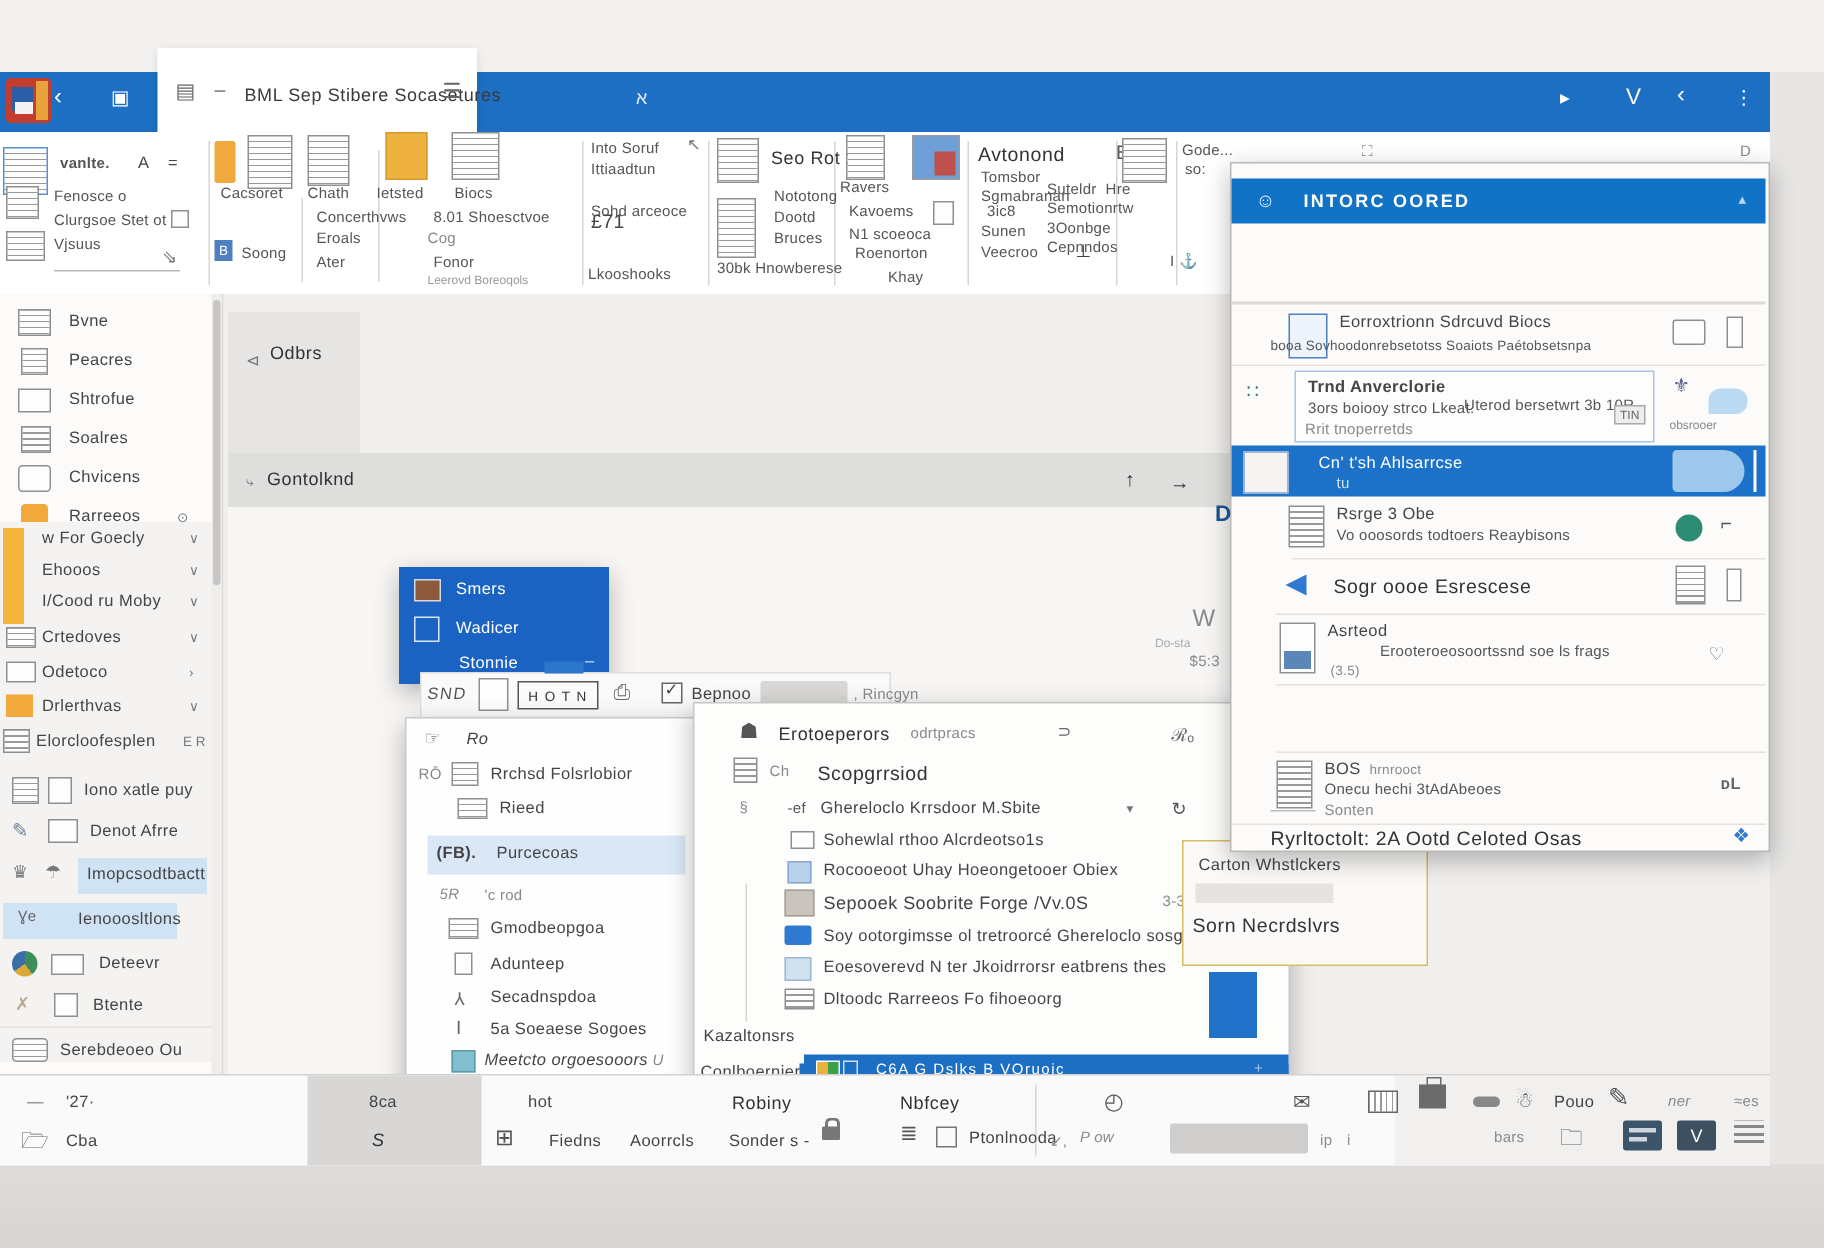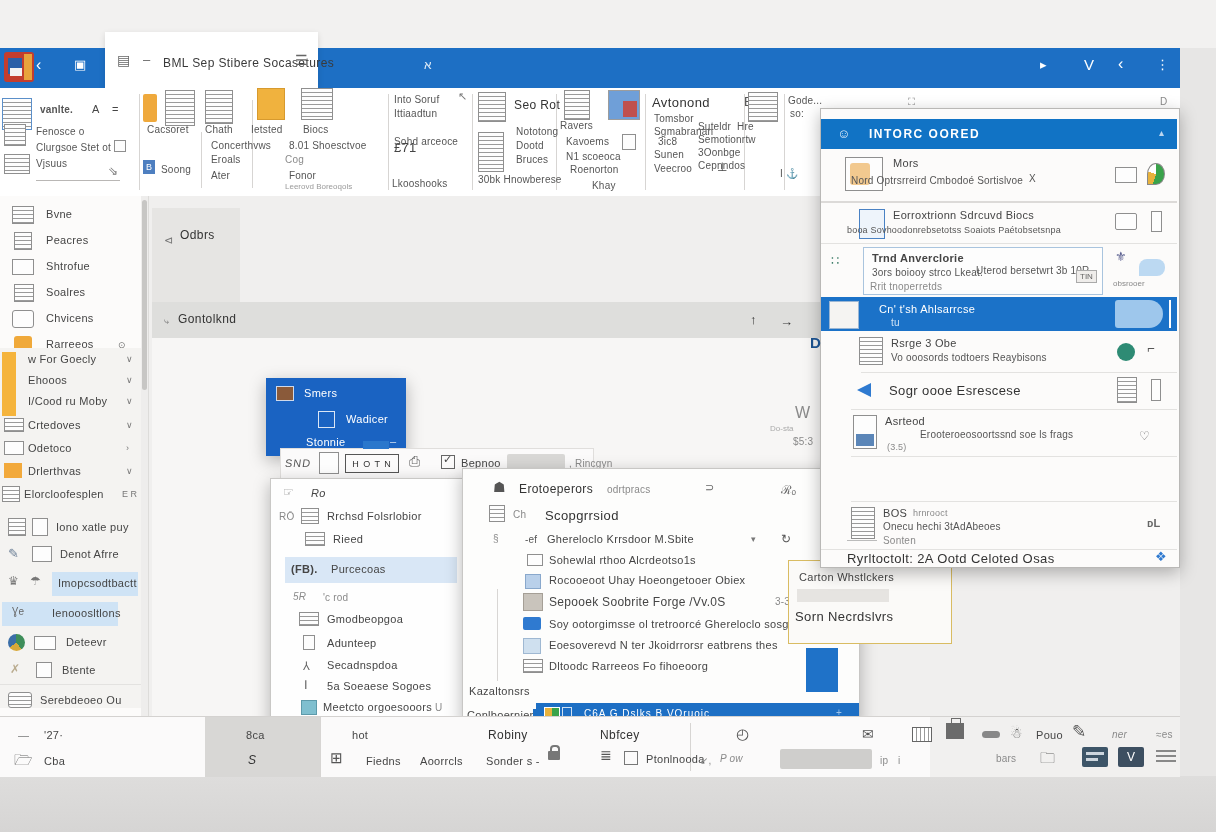--- a/index.html
+++ b/index.html
@@ -286,21 +286,21 @@
   <div class="abs" style="left:141px;top:0;width:7px;height:520px;background:#eeedec;">
     <div class="abs" style="left:1px;top:4px;width:5px;height:190px;background:#c7c6c4;border-radius:3px;"></div>
   </div>
 </div>
 
 <div class="abs shadow" style="left:266px;top:378px;width:140px;height:78px;background:#1a63c2;">
   <div class="abs" style="left:0;top:4px;width:140px;height:24px;">
     <div class="abs" style="left:10px;top:4px;width:16px;height:13px;background:#8a5a3a;border:1px solid #cfd9ea;"></div>
     <span class="abs wt t" style="left:38px;top:5px;color:#fff;">Smers</span>
   </div>
-  <div class="abs" style="left:0;top:30px;width:140px;height:24px;margin-left:42px;">
+  <div class="abs" style="left:0;top:30px;width:140px;height:24px;">
     <div class="abs" style="left:10px;top:3px;width:15px;height:15px;border:1.5px solid #dbe6f5;"></div>
     <span class="abs wt t" style="left:38px;top:5px;color:#fff;">Wadicer</span>
   </div>
   <div class="abs" style="left:0;top:55px;width:140px;height:22px;">
     <span class="abs wt t" style="left:40px;top:3px;color:#fff;">Stonnie</span>
     <span class="abs wt" style="left:124px;top:2px;color:#cfe0f3;font-size:11px;">–</span>
   </div>
 </div>
 
 <div class="abs" style="left:280px;top:448px;width:312px;height:30px;background:#fbfafa;border:1px solid #e0dedc;">
@@ -350,21 +350,21 @@
     <span class="abs t" style="left:56px;top:2px;">Adunteep</span>
   </div>
   <div class="abs" style="left:0;top:178px;width:192px;height:20px;">
     <span class="abs" style="left:32px;top:0;font-size:12px;color:#666;">⅄</span>
     <span class="abs t" style="left:56px;top:2px;">Secadnspdoa</span>
   </div>
   <div class="abs" style="left:0;top:199px;width:192px;height:20px;">
     <span class="abs" style="left:33px;top:0;font-size:12px;color:#666;">Ⅰ</span>
     <span class="abs t" style="left:56px;top:2px;">5a Soeaese Sogoes</span>
   </div>
-  <div class="abs" style="left:0;top:220px;width:212px;height:20px;">
+  <div class="abs" style="left:0;top:220px;width:212px;height:20px;font-style:italic;">
     <div class="abs" style="left:30px;top:1px;width:14px;height:13px;background:#7fbfcf;border:1px solid #5d9aaa;"></div>
     <span class="abs t" style="left:52px;top:2px;">Meetcto orgoesooors</span>
     <span class="abs ts muted" style="left:164px;top:3px;">U</span>
   </div>
   <div class="abs" style="left:0;top:242px;width:192px;height:20px;">
     <div class="abs ibox ilines" style="left:46px;top:0;width:14px;height:14px;"></div>
     <div class="abs ibox" style="left:66px;top:0;width:16px;height:14px;"></div>
     <span class="abs t" style="left:90px;top:2px;">Gooece Gotelng</span>
   </div>
 </div>
@@ -456,30 +456,20 @@
 <div class="abs" style="left:806px;top:648px;width:32px;height:44px;background:#1f72c8;"></div>
 
 <div class="abs shadow" style="left:820px;top:108px;width:358px;height:458px;background:#fcfbfa;border:1px solid #b9b8b6;">
 
   <div class="abs" style="left:0;top:10px;width:356px;height:30px;background:#1173c5;">
     <span class="abs" style="left:16px;top:7px;font-size:13px;color:#eaf2fb;">☺</span>
     <span class="abs wt" style="left:48px;top:8px;color:#fff;font-size:12px;font-weight:bold;letter-spacing:1.5px;text-transform:uppercase;">Intorc Oored</span>
     <span class="abs" style="left:338px;top:8px;color:#bcd6ef;font-size:10px;">▴</span>
   </div>
 
-  <div class="abs" style="left:0;top:40px;width:356px;height:50px;">
-    <div class="abs ibox" style="left:24px;top:8px;width:38px;height:34px;">
-        <div class="abs" style="left:4px;top:5px;width:20px;height:22px;background:#f2c98f;border-radius:3px;"></div>
-      </div>
-    <span class="abs t" style="left:72px;top:8px;">Mors</span>
-    <span class="abs ts" style="left:30px;top:26px;">Nord Optrsrreird Cmbodoé Sortislvoe</span>
-    <span class="abs ts" style="left:208px;top:24px;">X</span>
-    <div class="abs ibox" style="left:294px;top:18px;width:22px;height:16px;"></div>
-    <div class="abs" style="left:326px;top:14px;width:16px;height:20px;border-radius:50% 50% 50% 0;background:conic-gradient(#3aa34a 0 55%,#e8b23c 55% 80%,#fff 80% 100%);border:1px solid #888;"></div>
-  </div>
   <div class="abs" style="left:0;top:92px;width:356px;height:2px;background:#dcdad8;"></div>
 
   <div class="abs" style="left:0;top:96px;width:356px;height:36px;">
     <div class="abs" style="left:38px;top:4px;width:24px;height:28px;border:1.5px solid #4a82c4;background:#eef4fb;"></div>
     <span class="abs t" style="left:72px;top:4px;">Eorroxtrionn Sdrcuvd Biocs</span>
     <span class="abs ts" style="left:26px;top:20px;font-size:9px;">booa Sovhoodonrebsetotss Soaiots Paétobsetsnpa</span>
     <div class="abs ibox" style="left:294px;top:8px;width:22px;height:17px;border-radius:2px;"></div>
     <div class="abs ibox" style="left:330px;top:6px;width:11px;height:21px;"></div>
   </div>
   <div class="abs hsep" style="left:0;top:134px;width:356px;"></div>

